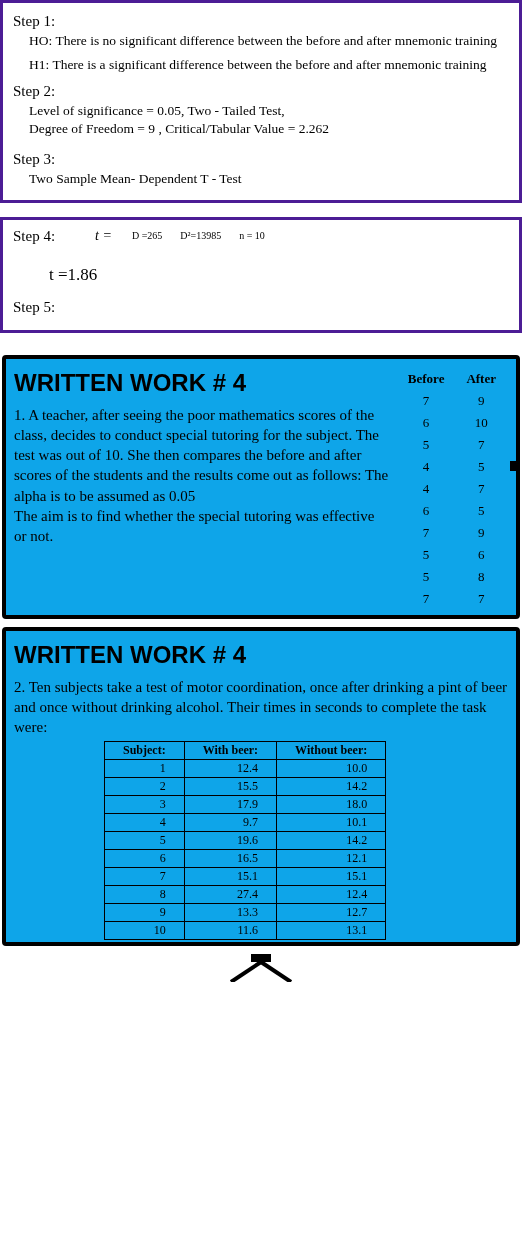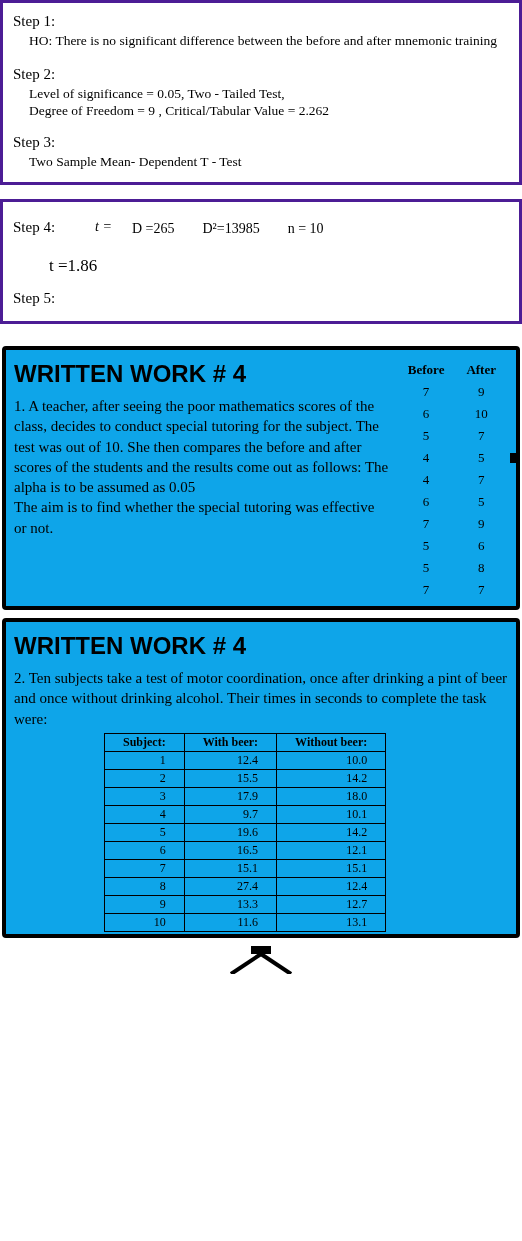--- a/index.html
+++ b/index.html
@@ -1,28 +1,28 @@
 <!DOCTYPE html>
 <html><head>
 <meta charset="utf-8">
 <style>
   * { box-sizing: border-box; margin: 0; padding: 0; }
   body { font-family: "Times New Roman", serif; font-size: 14px; width: 522px; background: #fff; color: #000; }
   .section { border: 3px solid #4c1d95; padding: 4px 10px 12px 6px; margin: 0; }
   .step-label { font-size: 15px; margin: 6px 0 2px 4px; }
   .indent { margin-left: 20px; font-size: 13.5px; line-height: 1.3; }
-  .step4-row { display: flex; align-items: flex-start; gap: 10px; margin-top: 13px; }
+  .step4-row { display: flex; align-items: flex-start; gap: 10px; margin-top: 4px; }
   .formula { font-family: serif; display: flex; align-items: center; gap: 4px; margin-left: 30px; }
   .frac { display: inline-flex; flex-direction: column; align-items: center; font-size: 12px; }
   .frac .num { border-bottom: 1px solid #000; padding: 0 2px; }
   .frac .den { padding: 0 2px; display:flex; align-items:center; }
   .sqrt { position: relative; display: inline-flex; align-items: center; }
   .sqrt::before { content: "√"; font-size: 22px; margin-right: -2px; }
   .sqrt-inner { border-top: 1px solid #000; padding: 0 2px; }
-  .step4-vals { font-size: 14px; display: flex; gap: 28px; margin-left: 10px; margin-top: 2px; }
+  .step4-vals { font-size: 10px; display: flex; gap: 18px; margin-left: 10px; margin-top: 2px; }
   .t-result { font-size: 17px; margin: 18px 0 10px 40px; }
   .step5-body { font-family: "Times New Roman", serif; font-size: 15px; margin: 4px 10px 0 24px; line-height: 1.3; }
   .gap { height: 14px; }
   .board { border: 4px solid #000; border-radius: 4px; padding: 8px 8px 4px 8px; margin: 8px 2px; position: relative; background:#0ea5e9; display:flex; }
   .board-inner { flex:1; }
   .ww-title { font-family: Arial, sans-serif; font-weight: bold; font-size: 24px; margin: 2px 0 8px 0; }
   .ww-body { font-family: "Times New Roman", serif; font-size: 15px; line-height: 1.35; max-width: 390px; }
   .mini-table { font-size: 13px; margin-left: 6px; }
   .mini-table th, .mini-table td { text-align: center; padding: 2px 10px; font-weight: normal; }
   .mini-table th { font-weight: bold; }
@@ -33,20 +33,21 @@
   .stand { display:flex; justify-content:center; }
   .stand svg { display:block; }
 </style>
 </head>
 <body>
 
 <div class="section">
   <div class="step-label">Step 1:</div>
   <div class="indent">HO: There is no significant difference between the before and after mnemonic training</div>
   <div style="height:6px"></div>
+  <div class="indent">H1: There is a significant difference between the before and after mnemonic training</div>
   <div class="step-label" style="margin-top:10px">Step 2:</div>
   <div class="indent">Level of significance = 0.05, Two - Tailed Test,</div>
   <div class="indent">Degree of Freedom = 9 , Critical/Tabular Value = 2.262</div>
   <div class="step-label" style="margin-top:14px">Step 3:</div>
   <div class="indent">Two Sample Mean- Dependent T - Test</div>
 </div>
 
 <div class="gap"></div>
 
 <div class="section">

